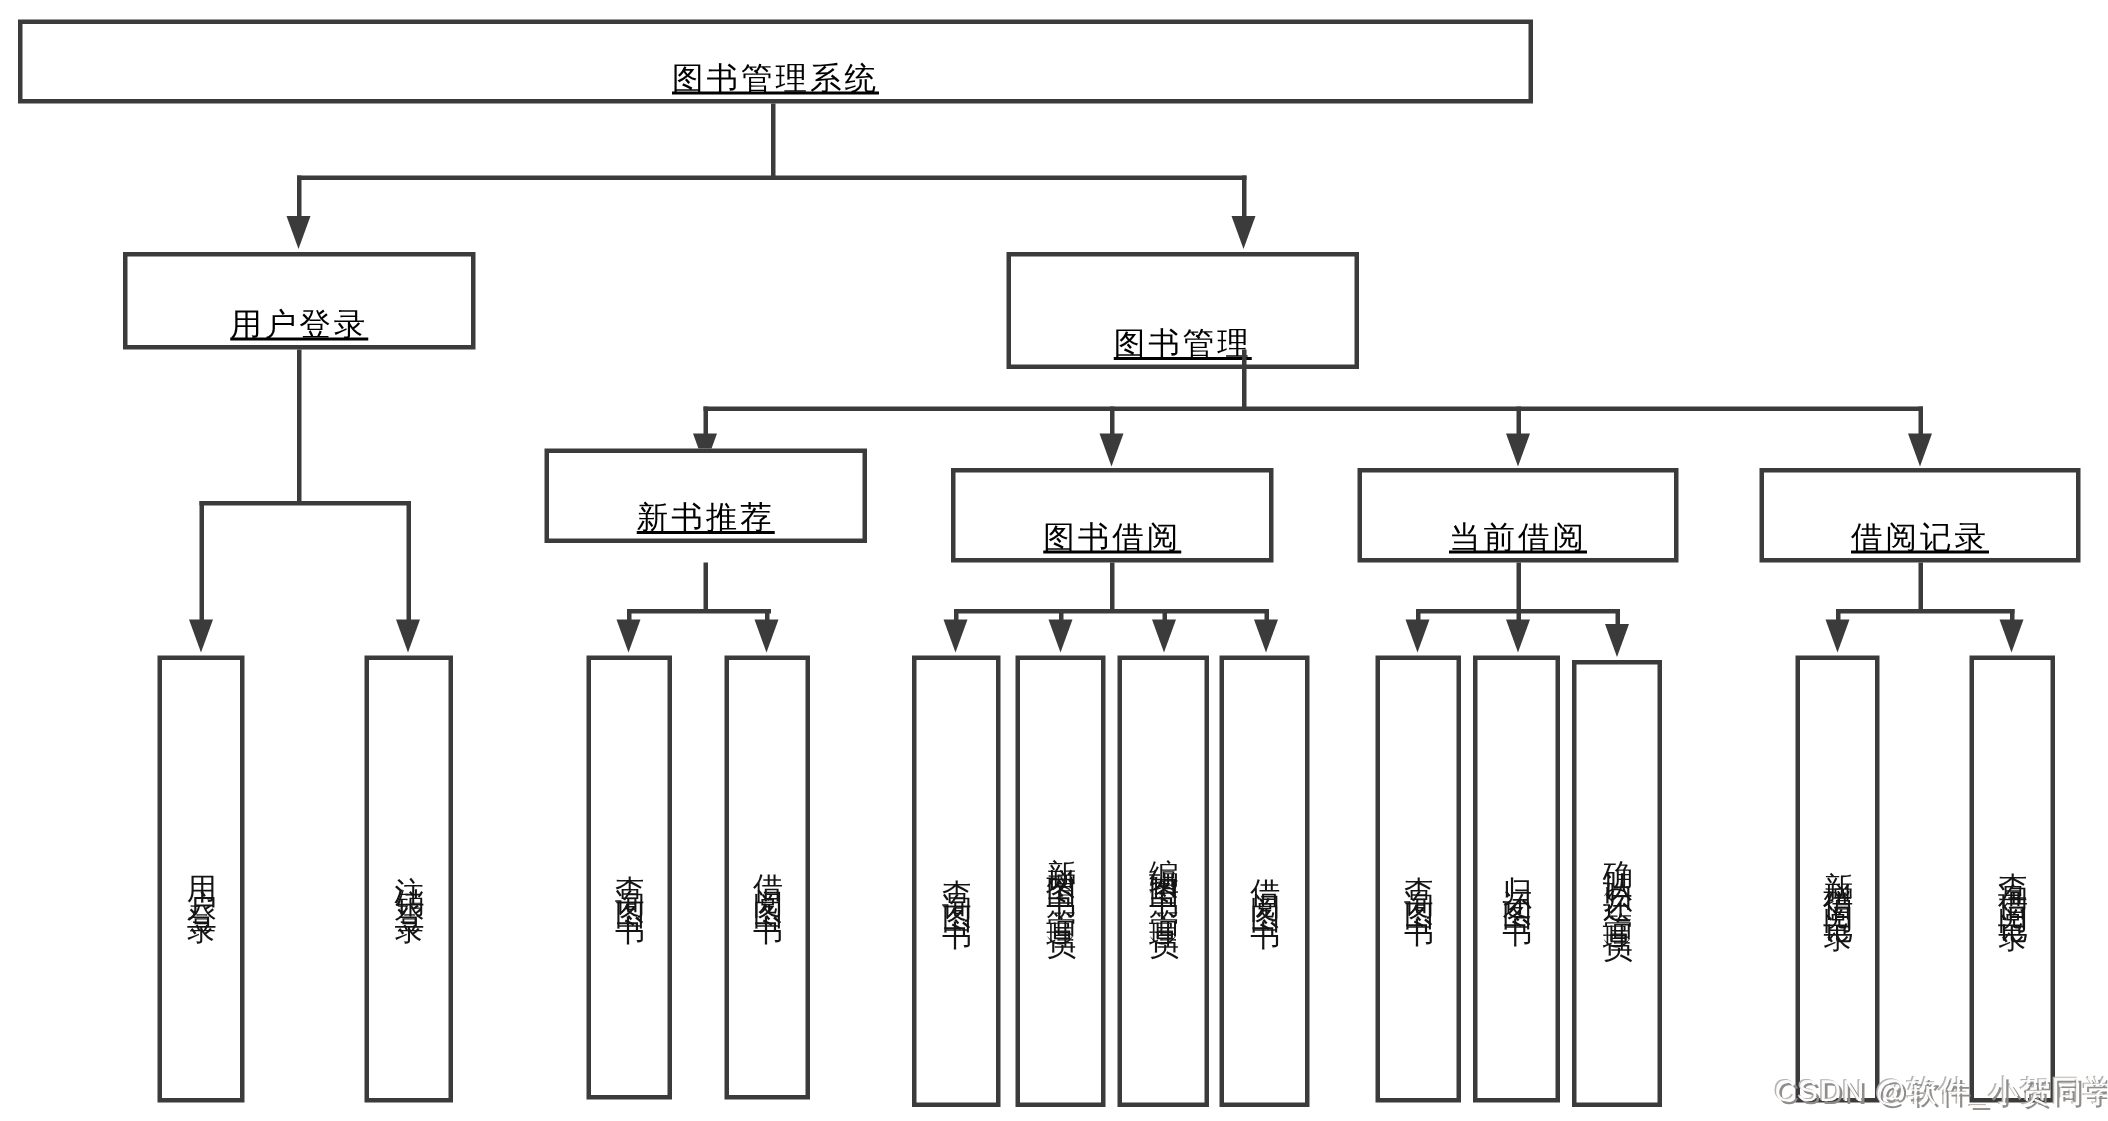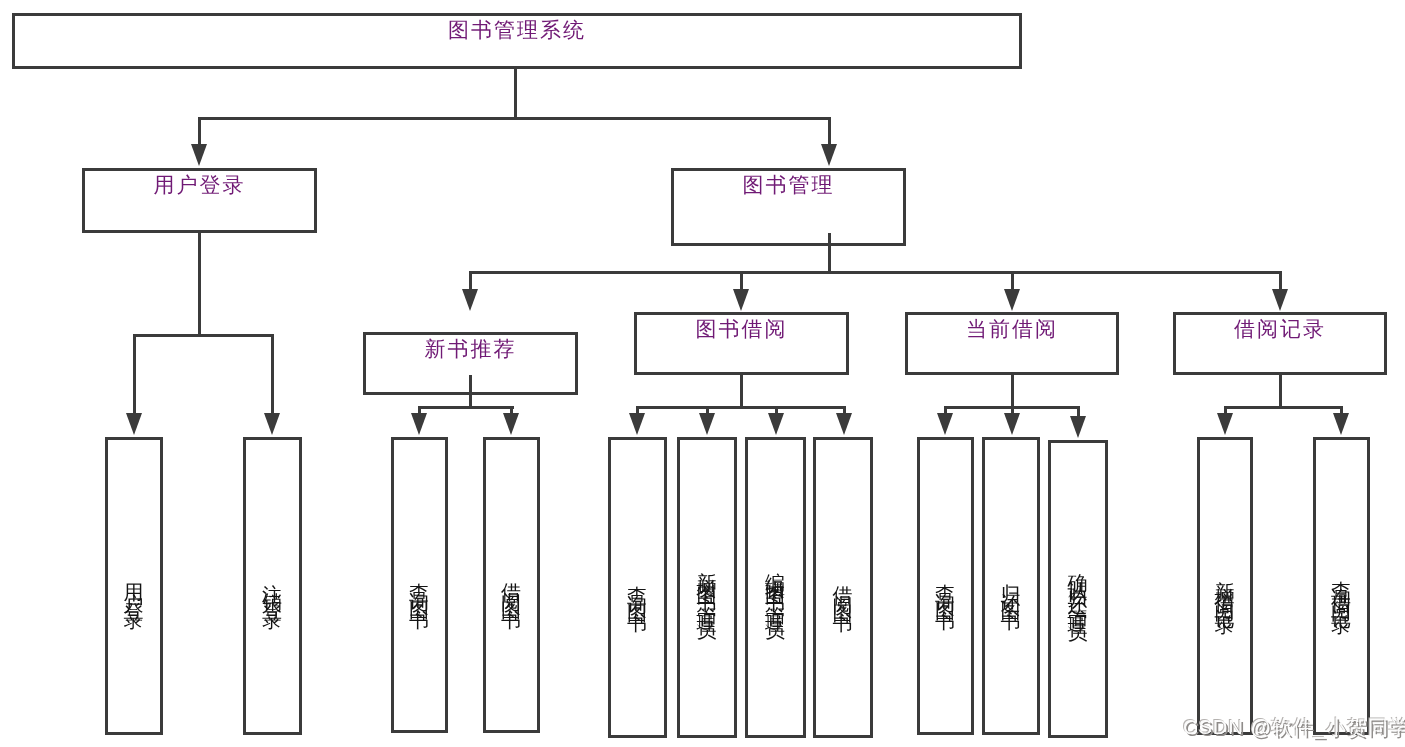--- a/index.html
+++ b/index.html
@@ -10,25 +10,26 @@
     overflow:hidden;
     font-family:"Liberation Sans","DejaVu Sans",sans-serif;
     color:#1c1c1c;
   }
   .box{
     position:absolute;
     box-sizing:border-box;
     border:3px solid #3b3b3b;
     background:#ffffff;
     display:flex;
-    align-items:flex-start;
+    align-items:flex-end;
     justify-content:center;
     font-size:21px;
     letter-spacing:2px;
-    color:#701a75;
+    color:#000000;
+    text-decoration:underline;
   }
   .vbox{
     position:absolute;
     box-sizing:border-box;
     border:3px solid #3b3b3b;
     background:#ffffff;
     display:flex;
     align-items:center;
     justify-content:center;
     overflow:hidden;
@@ -103,21 +104,21 @@
   <div class="hline" style="left:469px;top:271px;width:813px;height:3px;"></div>
   <div class="vline" style="left:469px;top:271px;width:3px;height:21px;"></div>
   <div class="arrow" style="left:462px;top:289px;"></div>
   <div class="vline" style="left:740px;top:271px;width:3px;height:21px;"></div>
   <div class="arrow" style="left:733px;top:289px;"></div>
   <div class="vline" style="left:1011px;top:271px;width:3px;height:21px;"></div>
   <div class="arrow" style="left:1004px;top:289px;"></div>
   <div class="vline" style="left:1279px;top:271px;width:3px;height:21px;"></div>
   <div class="arrow" style="left:1272px;top:289px;"></div>
 
-  <div class="box" style="left:363px;top:332px;width:215px;height:63px;">
+  <div class="box" style="left:363px;top:299px;width:215px;height:63px;">
     <span>新书推荐</span>
   </div>
   <div class="box" style="left:905px;top:312px;width:214px;height:63px;">
     <span>当前借阅</span>
   </div>
   <div class="box" style="left:634px;top:312px;width:215px;height:63px;">
     <span>图书借阅</span>
   </div>
   <div class="box" style="left:1173px;top:312px;width:214px;height:63px;">
     <span>借阅记录</span>

